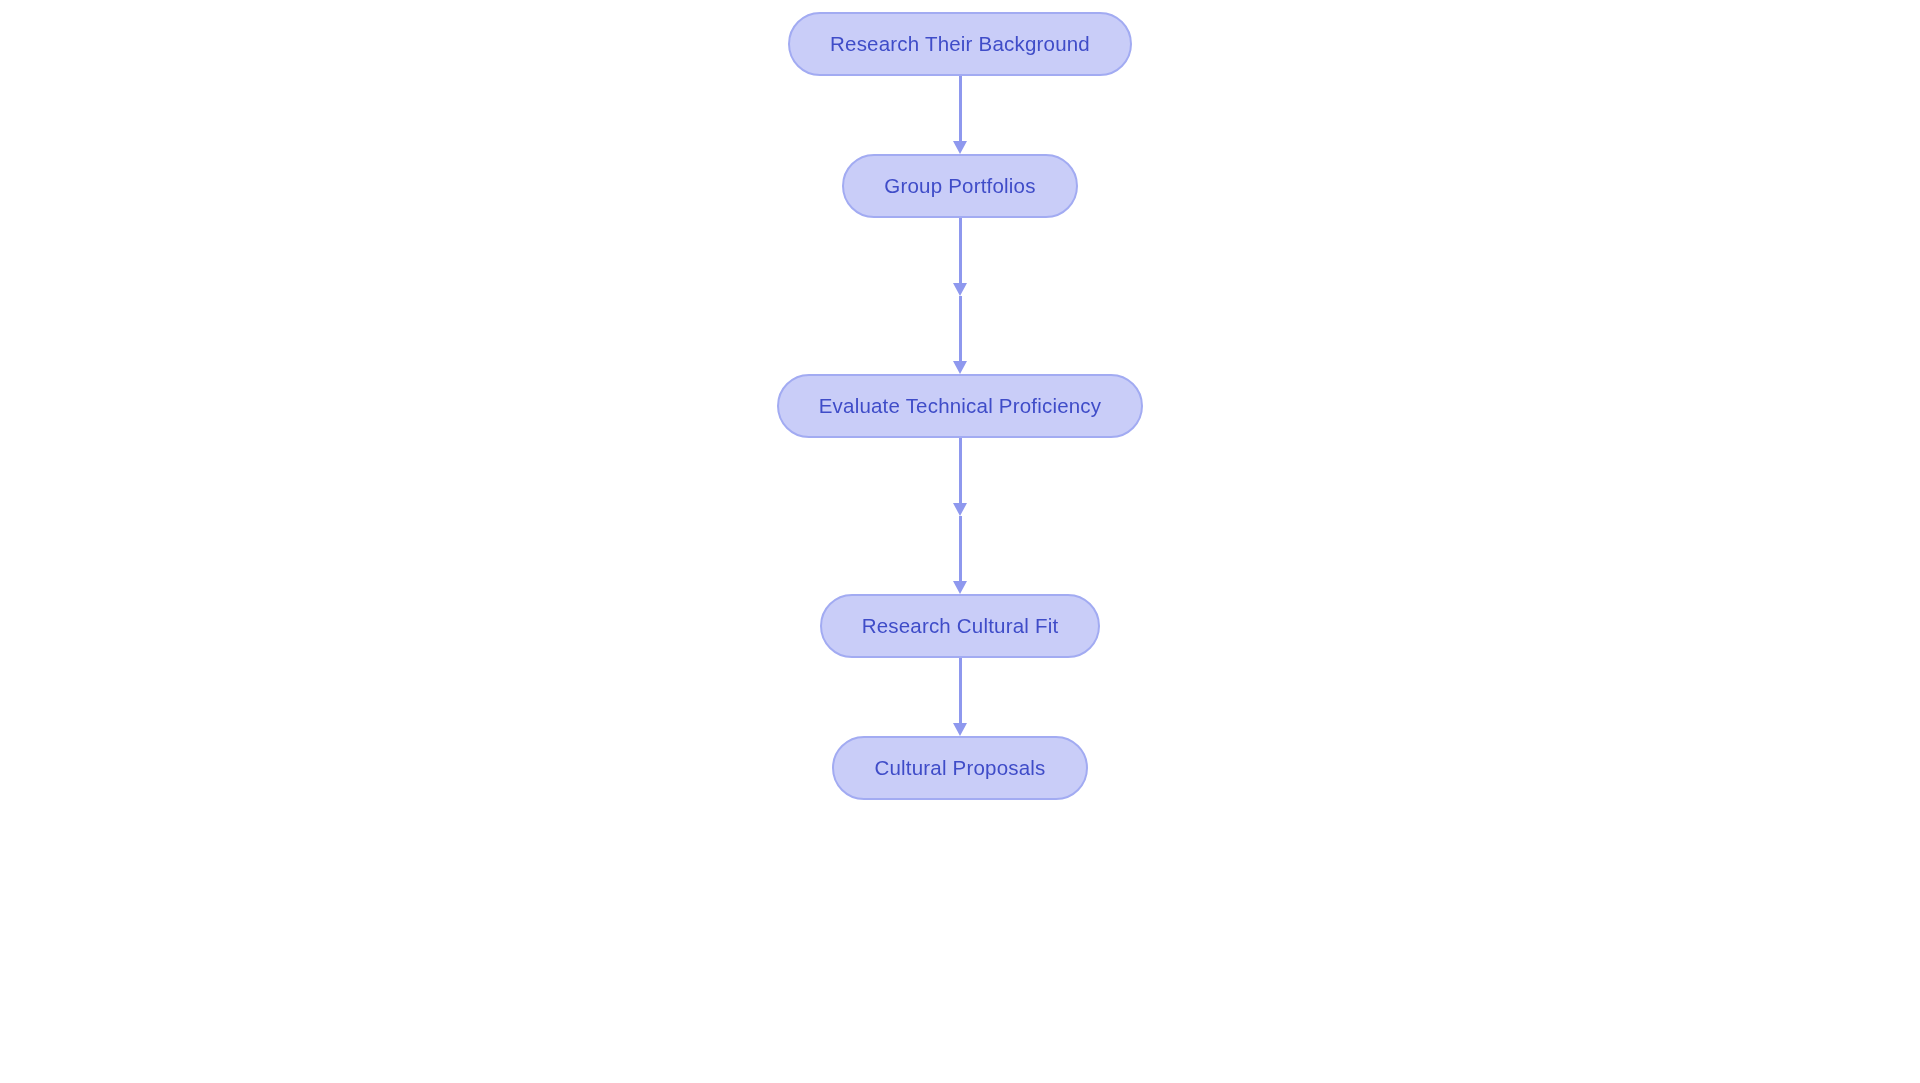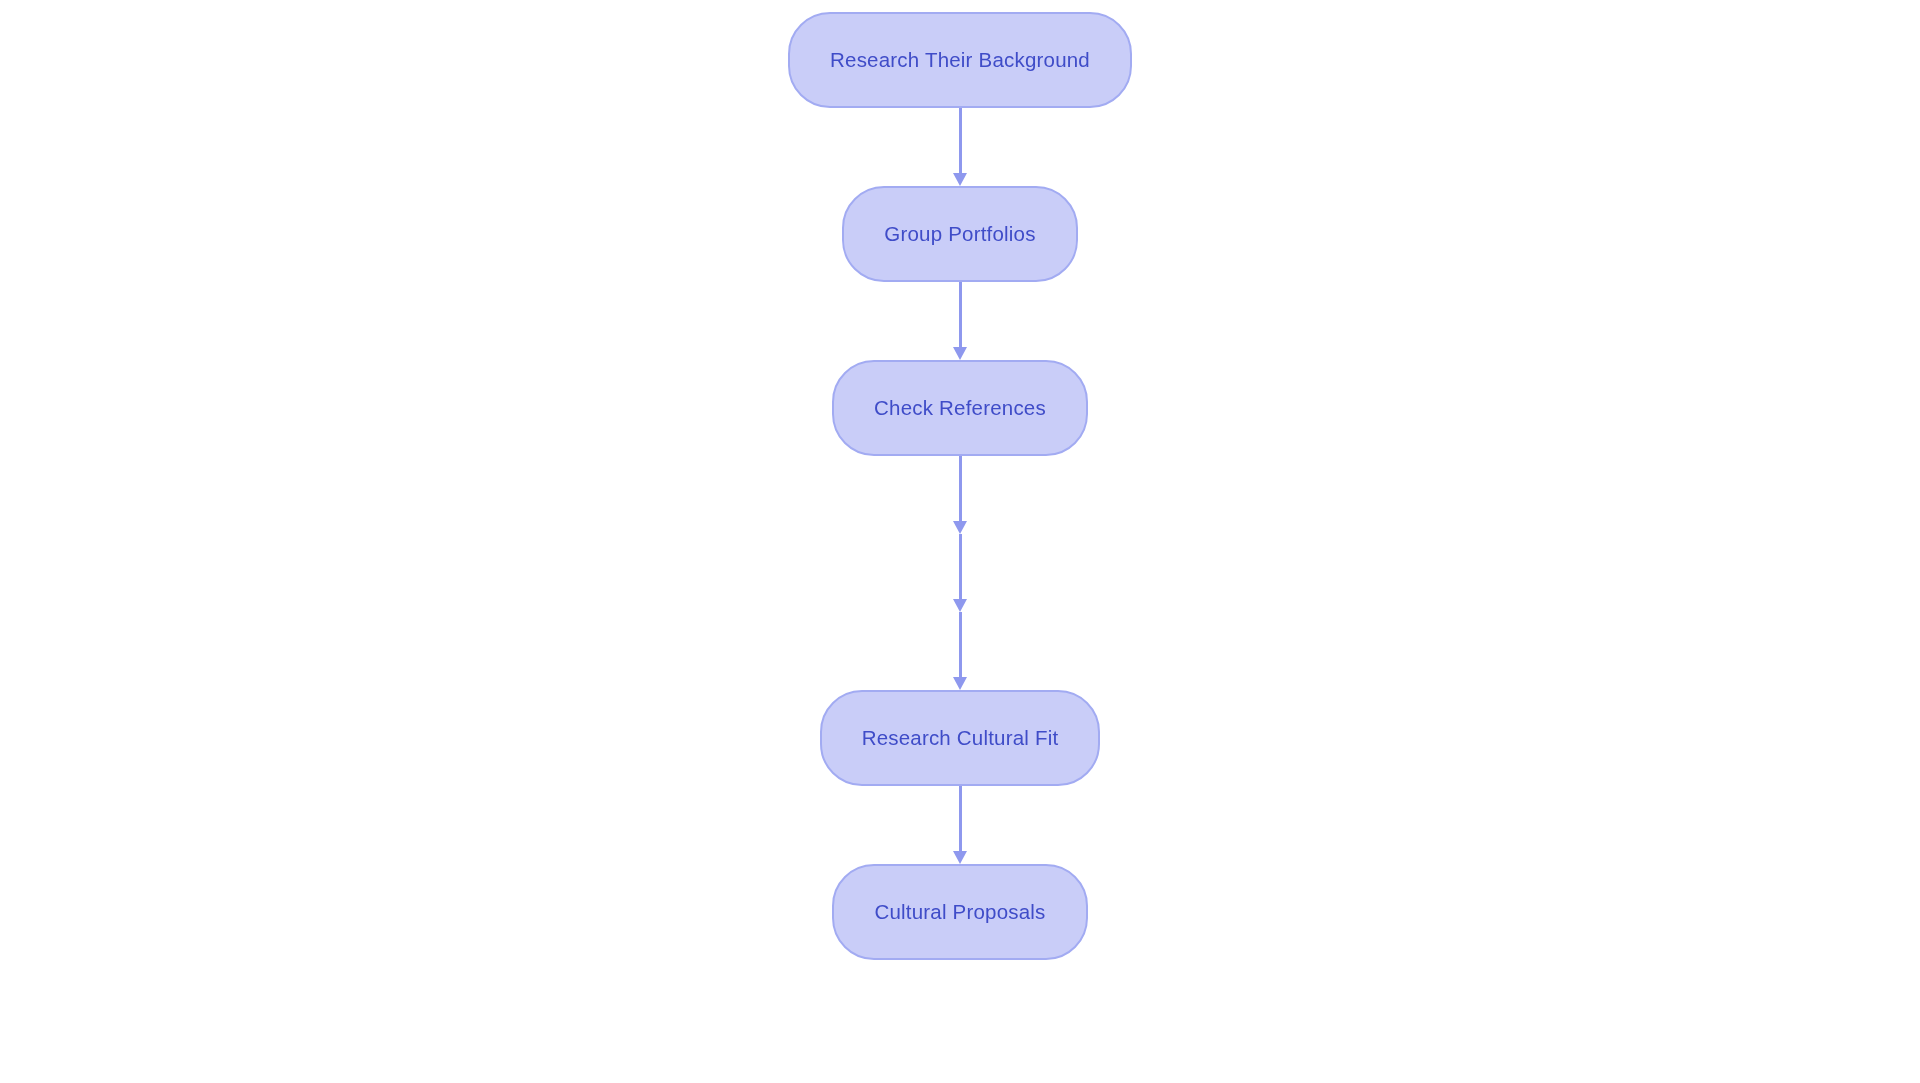--- a/index.html
+++ b/index.html
@@ -19,21 +19,21 @@
     position: absolute;
     left: 0;
     top: 12px;
     width: 100%;
     display: flex;
     flex-direction: column;
     align-items: center;
   }
   .node {
     box-sizing: border-box;
-    height: 96px;
+    height: 64px;
     min-width: 160px;
     padding: 0 40px;
     border-radius: 42px;
     background: #c9cdf8;
     border: 2px solid #a2abf2;
     color: #3f4cc8;
     font-size: 20.5px;
     letter-spacing: 0.2px;
     display: flex;
     align-items: center;
@@ -77,29 +77,29 @@
 
     <div class="node">
       <span>Group Portfolios</span>
     </div>
 
     <div class="connector">
       <div class="line"></div>
       <div class="arrowhead"></div>
     </div>
 
-    <div class="node">
-      <span>Check References</span>
-    </div>
 
     <div class="connector">
       <div class="line"></div>
       <div class="arrowhead"></div>
     </div>
 
+    <div class="node">
+      <span>Evaluate Technical Proficiency</span>
+    </div>
 
     <div class="connector">
       <div class="line"></div>
       <div class="arrowhead"></div>
     </div>
 
 
     <div class="connector">
       <div class="line"></div>
       <div class="arrowhead"></div>

